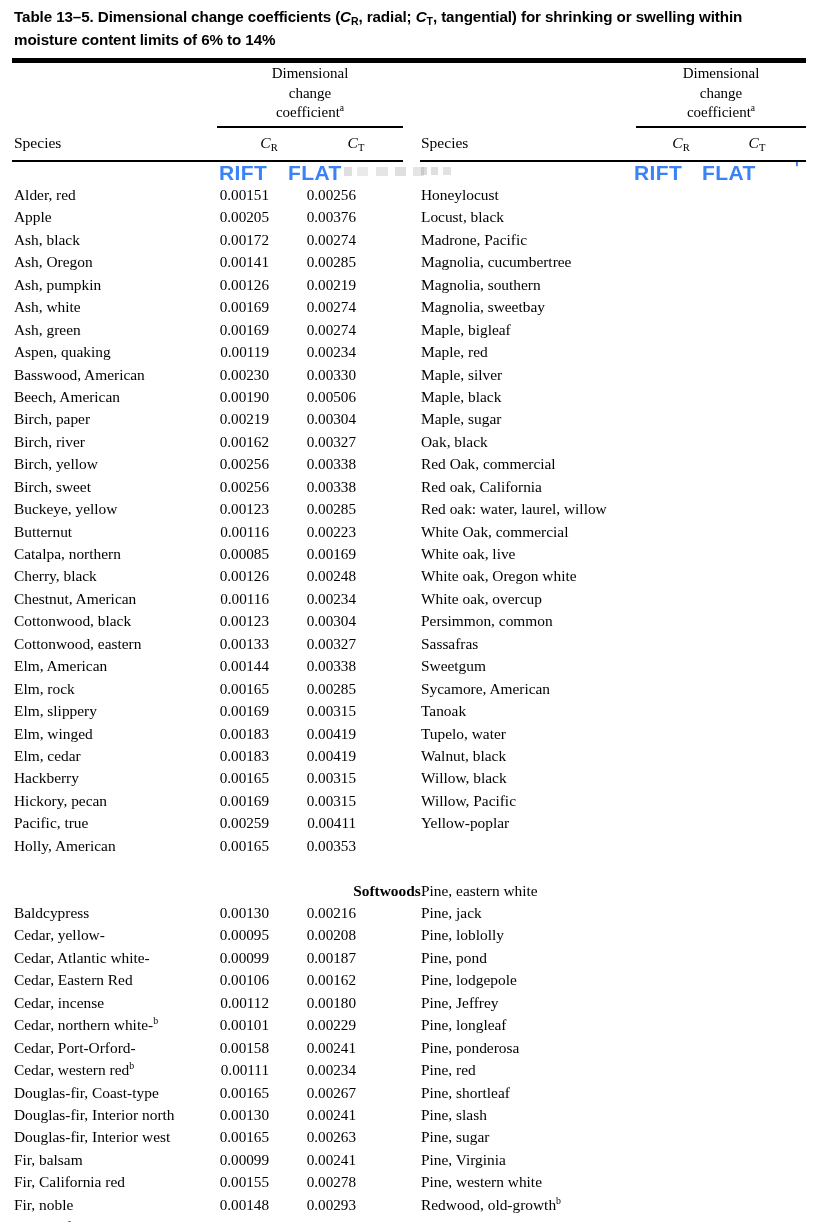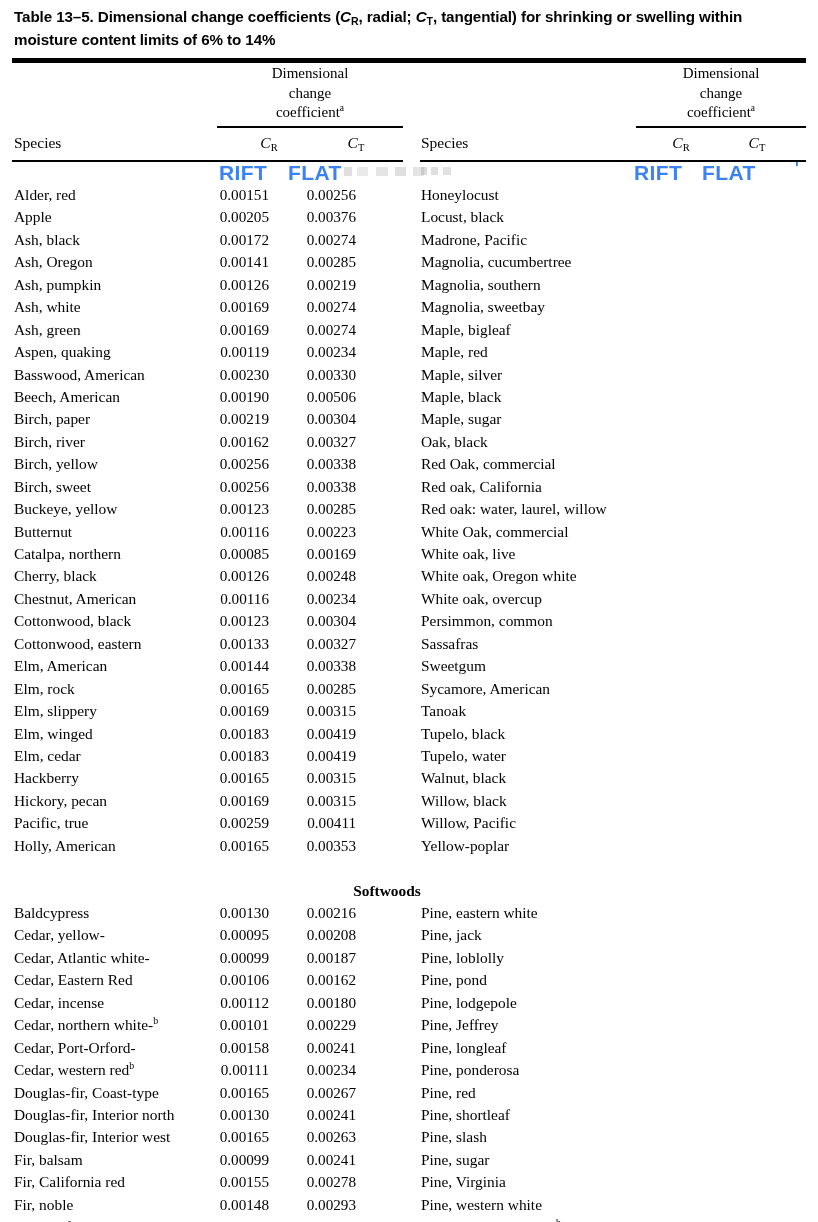--- a/index.html
+++ b/index.html
@@ -584,23 +584,20 @@
           <div class="row">
             <div class="sp">Sweetgum</div>
           </div>
           <div class="row">
             <div class="sp">Sycamore, American</div>
           </div>
           <div class="row">
             <div class="sp">Tanoak</div>
           </div>
           <div class="row">
-            <div class="sp">Tupelo, black</div>
-          </div>
-          <div class="row">
             <div class="sp">Tupelo, water</div>
           </div>
           <div class="row">
             <div class="sp">Walnut, black</div>
           </div>
           <div class="row">
             <div class="sp">Willow, black</div>
           </div>
           <div class="row">
             <div class="sp">Willow, Pacific</div>

